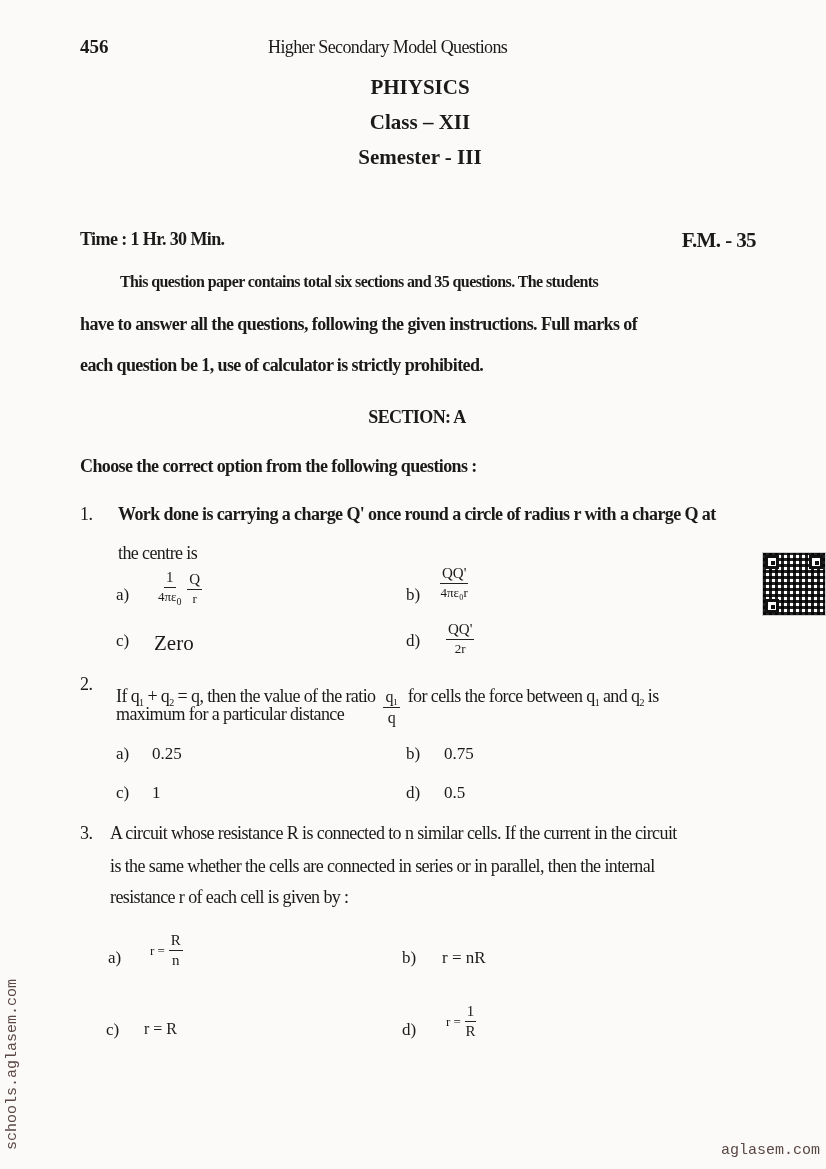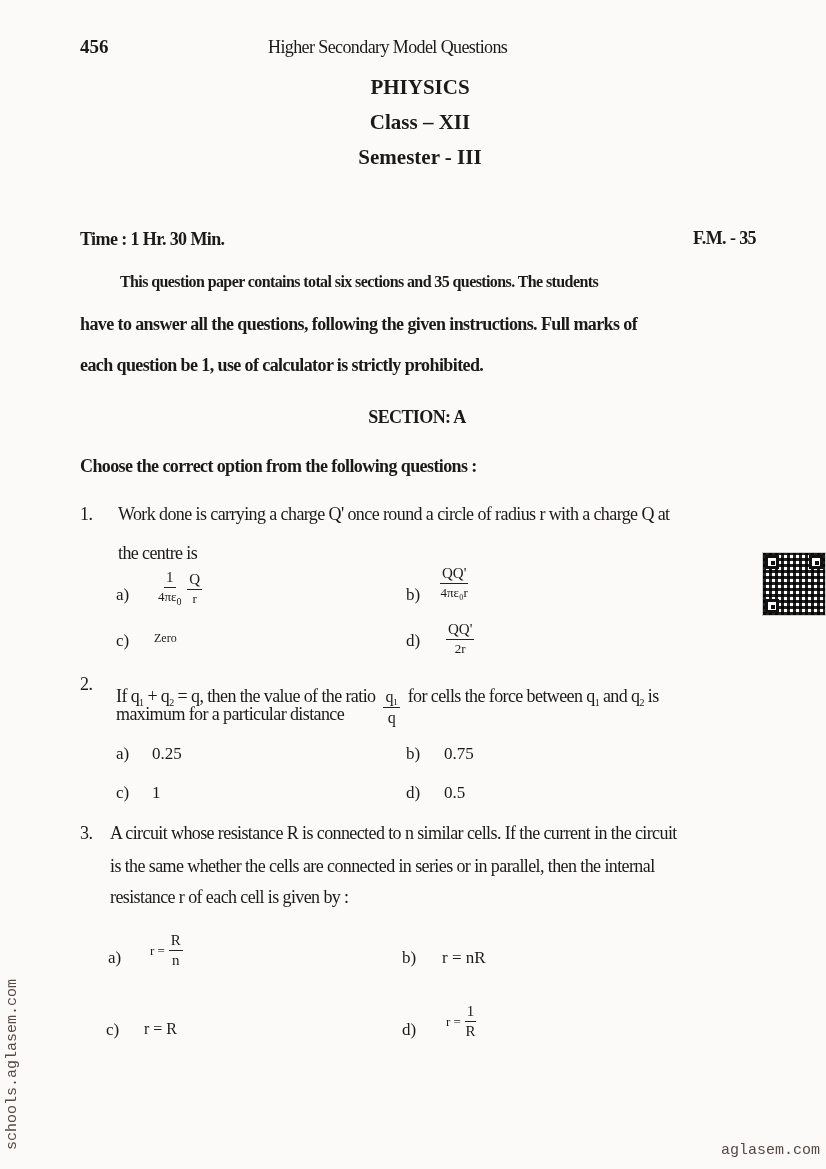--- a/index.html
+++ b/index.html
@@ -31,32 +31,32 @@
 <body>
 
 <div class="abs bold" style="left:80px; top:36px; font-size:19px;">456</div>
 <div class="abs cond" style="left:268px; top:37px; font-size:18px;">Higher Secondary Model Questions</div>
 
 <div class="abs bold" style="left:0; width:840px; text-align:center; top:75px; font-size:21px;">PHIYSICS</div>
 <div class="abs bold" style="left:0; width:840px; text-align:center; top:110px; font-size:21px;">Class – XII</div>
 <div class="abs bold" style="left:0; width:840px; text-align:center; top:145px; font-size:21px;">Semester - III</div>
 
 <div class="abs bold cond" style="left:80px; top:229px; font-size:18px;">Time : 1 Hr. 30 Min.</div>
-<div class="abs bold cond" style="right:70px; top:228px; font-size:18px;">F.M. - 35</div>
+<div class="abs bold cond" style="right:70px; top:228px; font-size:21px;">F.M. - 35</div>
 
 <div class="abs bold cond" style="left:120px; top:273px; font-size:16px;">This question paper contains total six sections and 35 questions. The students</div>
 <div class="abs bold cond" style="left:80px; top:314px; font-size:18px;">have to answer all the questions, following the given instructions. Full marks of</div>
 <div class="abs bold cond" style="left:80px; top:355px; font-size:18px;">each question be 1, use of calculator is strictly prohibited.</div>
 
 <div class="abs bold cond" style="left:0; width:834px; text-align:center; top:407px; font-size:18px;">SECTION: A</div>
 <div class="abs bold cond" style="left:80px; top:456px; font-size:18px;">Choose the correct option from the following questions :</div>
 
 <div>
   <div class="abs cond" style="left:80px; top:504px; font-size:18px;">1.</div>
-  <div class="abs cond" style="left:118px; top:504px; font-size:18px;">Work done is carrying a charge Q' once round a circle of radius r with a charge Q at</div>
+  <div class="abs cond" style="left:118px; top:504px; font-size:18px;font-weight:bold;">Work done is carrying a charge Q' once round a circle of radius r with a charge Q at</div>
   <div class="abs cond" style="left:118px; top:543px; font-size:18px;">the centre is</div>
 
   <div class="abs" style="left:116px; top:585px; font-size:17px;">a)</div>
   <div class="abs" style="left:158px; top:570px; font-size:15px;">
     <span class="frac">
         <span class="num">1</span>
         <span class="den small"><span>4πε</span><sub>0</sub></span>
       </span>
     <span class="frac" style="margin-left:2px;">
         <span class="num">Q</span>
@@ -66,21 +66,21 @@
 
   <div class="abs" style="left:406px; top:585px; font-size:17px;">b)</div>
   <div class="abs" style="left:440px; top:566px; font-size:15px;">
     <span class="frac">
         <span class="num">QQ'</span>
         <span class="den small">4πε₀r</span>
       </span>
   </div>
 
   <div class="abs" style="left:116px; top:631px; font-size:17px;">c)</div>
-  <div class="abs" style="left:154px; top:631px; font-size:12px;">Zero</div>
+  <div class="abs" style="left:154px; top:631px; font-size:21px;">Zero</div>
 
   <div class="abs" style="left:406px; top:631px; font-size:17px;">d)</div>
   <div class="abs" style="left:446px; top:622px; font-size:15px;">
     <span class="frac">
         <span class="num">QQ'</span>
         <span class="den small">2r</span>
       </span>
   </div>
 </div>
 

